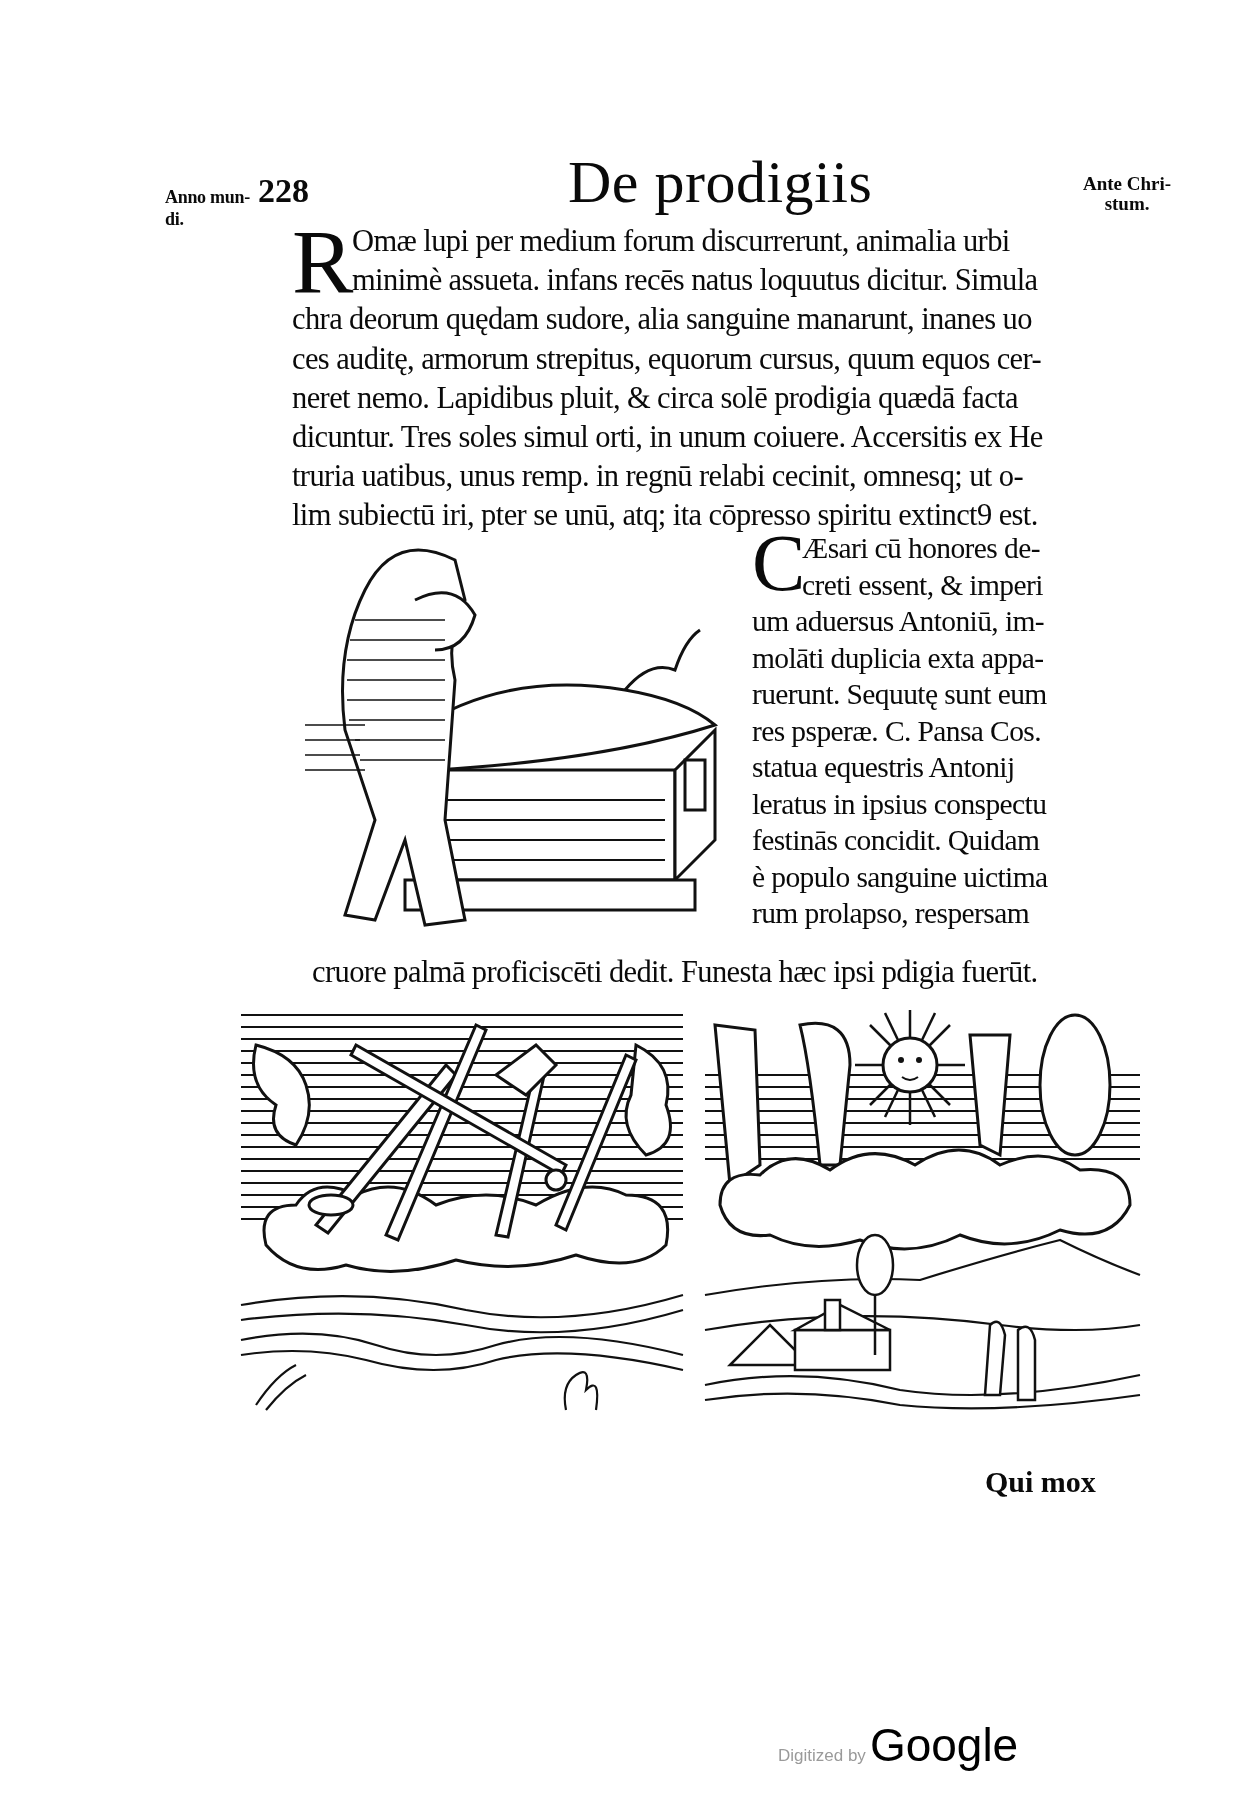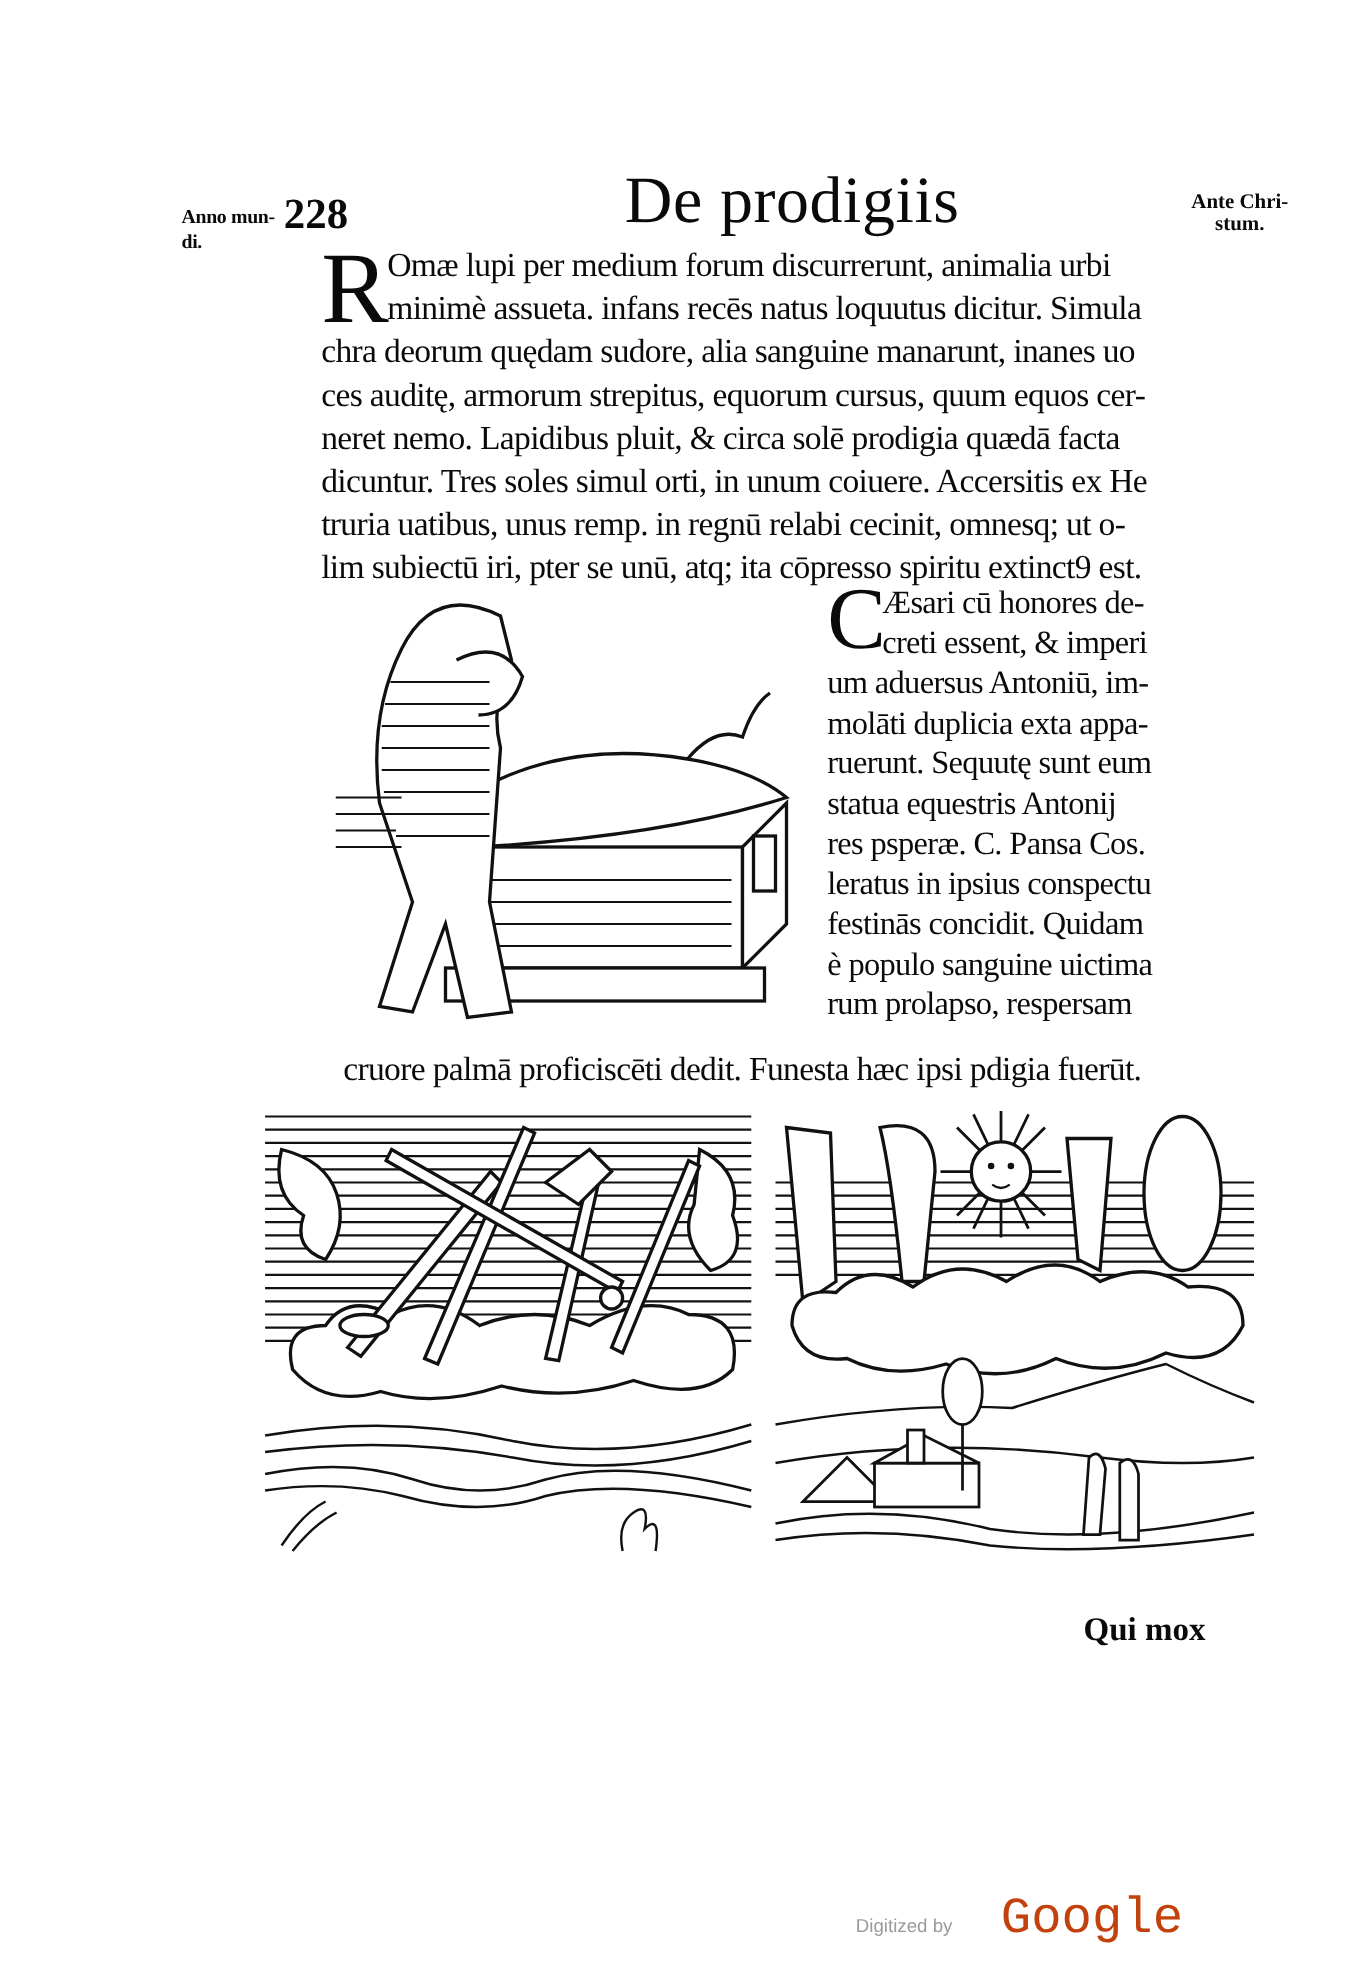--- a/index.html
+++ b/index.html
@@ -1,21 +1,21 @@
 <!DOCTYPE html>
 <html><head>
 <meta charset="utf-8">
 <style>
   html, body { margin: 0; padding: 0; background: #ffffff; }
   body { width: 1239px; height: 1800px; position: relative; overflow: hidden;
          font-family: "Liberation Serif", "DejaVu Serif", serif; color: #0a0a0a; }
   .abs { position: absolute; }
 
   .margin-left { left: 165px; top: 186px; font-weight: bold; font-size: 18px; line-height: 22px; letter-spacing: -0.3px; }
-  .folio { left: 258px; top: 172px; font-size: 39px; font-weight: bold; }
+  .folio { left: 258px; top: 172px; font-size: 34px; font-weight: bold; }
   .title { left: 568px; top: 148px; font-size: 60px; letter-spacing: 0.5px; }
   .margin-right { left: 1083px; top: 174px; font-weight: bold; font-size: 19px; line-height: 20px; text-align: center; }
 
   .para1 { left: 292px; top: 222px; width: 800px; }
   .dropcap { position: absolute; left: 0; top: 0; font-size: 92px; line-height: 80px; font-weight: normal; }
   .line { font-size: 30.5px; line-height: 39.2px; white-space: nowrap; letter-spacing: -0.6px; }
   .para1 .line.indent { padding-left: 60px; }
 
   .para2 { left: 752px; top: 530px; width: 345px; }
   .para2 .dropcap { font-size: 80px; line-height: 66px; }
@@ -25,21 +25,21 @@
 
   .catchword { left: 985px; top: 1465px; font-size: 30px; font-weight: bold; }
 
   .woodcut { border: none; }
   .wc-sacrifice { left: 305px; top: 520px; width: 430px; height: 430px; }
   .wc-weapons { left: 236px; top: 1005px; width: 452px; height: 410px; }
   .wc-suns { left: 700px; top: 1005px; width: 445px; height: 410px; }
 
   .footer { left: 778px; top: 1718px; color: #9a9a9a; }
   .footer .small { font-family: "Liberation Sans", sans-serif; font-size: 17px; vertical-align: baseline; }
-  .footer .brand { font-family: Liberation Mono, monospace; font-size: 46px; color: #c2410c; margin-left: 40px; }
+  .footer .brand { font-family: Liberation Sans, sans-serif; font-size: 46px; color: #000000; }
 </style>
 </head>
 <body>
 
 <div class="abs margin-left">
   <div>Anno mun-</div>
   <div>di.</div>
 </div>
 <div class="abs folio">228</div>
 <div class="abs title">De prodigiis</div>
@@ -96,22 +96,22 @@
   </g>
 </svg>
 
 <div class="abs para2">
   <span class="dropcap">C</span>
   <div class="line indent">Æsari cū honores de-</div>
   <div class="line indent">creti essent, &amp; imperi</div>
   <div class="line">um aduersus Antoniū, im-</div>
   <div class="line">molāti duplicia exta appa-</div>
   <div class="line">ruerunt. Sequutę sunt eum</div>
+  <div class="line">res psperæ. C. Pansa Cos.</div>
   <div class="line">statua equestris Antonij</div>
-  <div class="line">res psperæ. C. Pansa Cos.</div>
   <div class="line">leratus in ipsius conspectu</div>
   <div class="line">festinās concidit. Quidam</div>
   <div class="line">è populo sanguine uictima</div>
   <div class="line">rum prolapso, respersam</div>
 </div>
 <div class="abs line last-line">cruore palmā proficiscēti dedit. Funesta hæc ipsi pdigia fuerūt.</div>
 
 <svg class="abs woodcut wc-weapons" viewBox="0 0 452 410">
   <g stroke="#111" stroke-width="2">
     <line x1="5" y1="10" x2="447" y2="10"></line>

